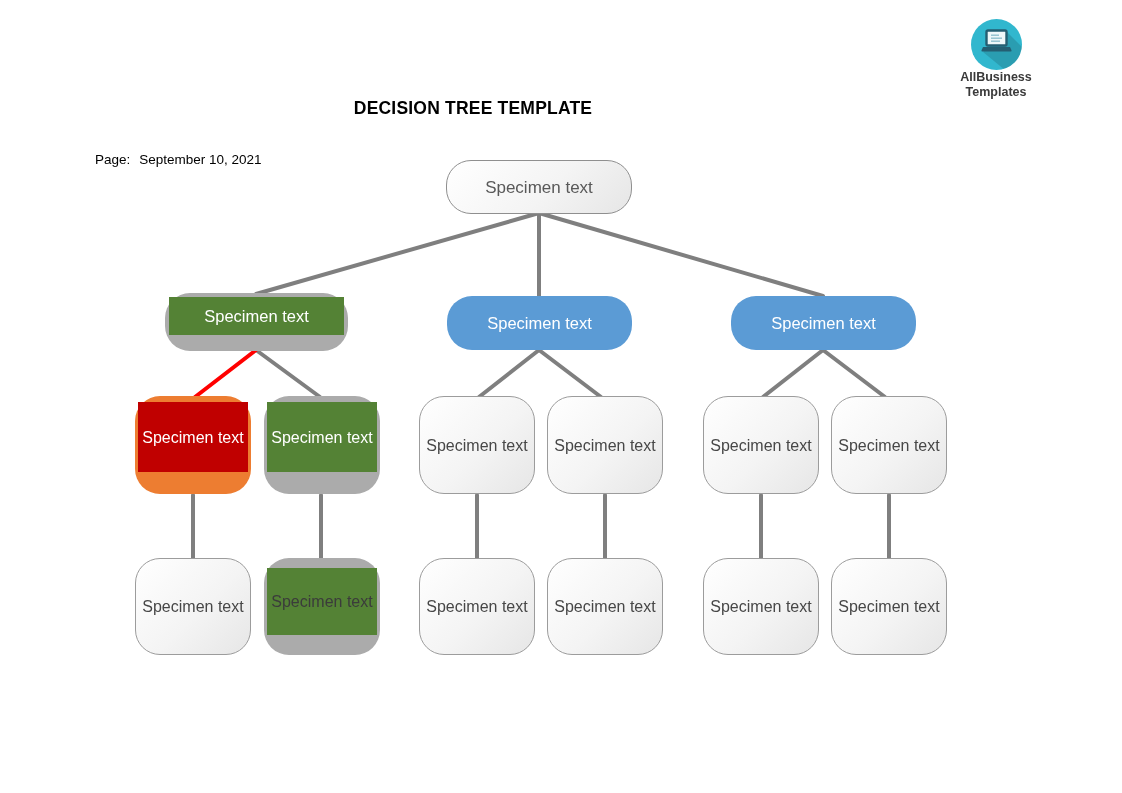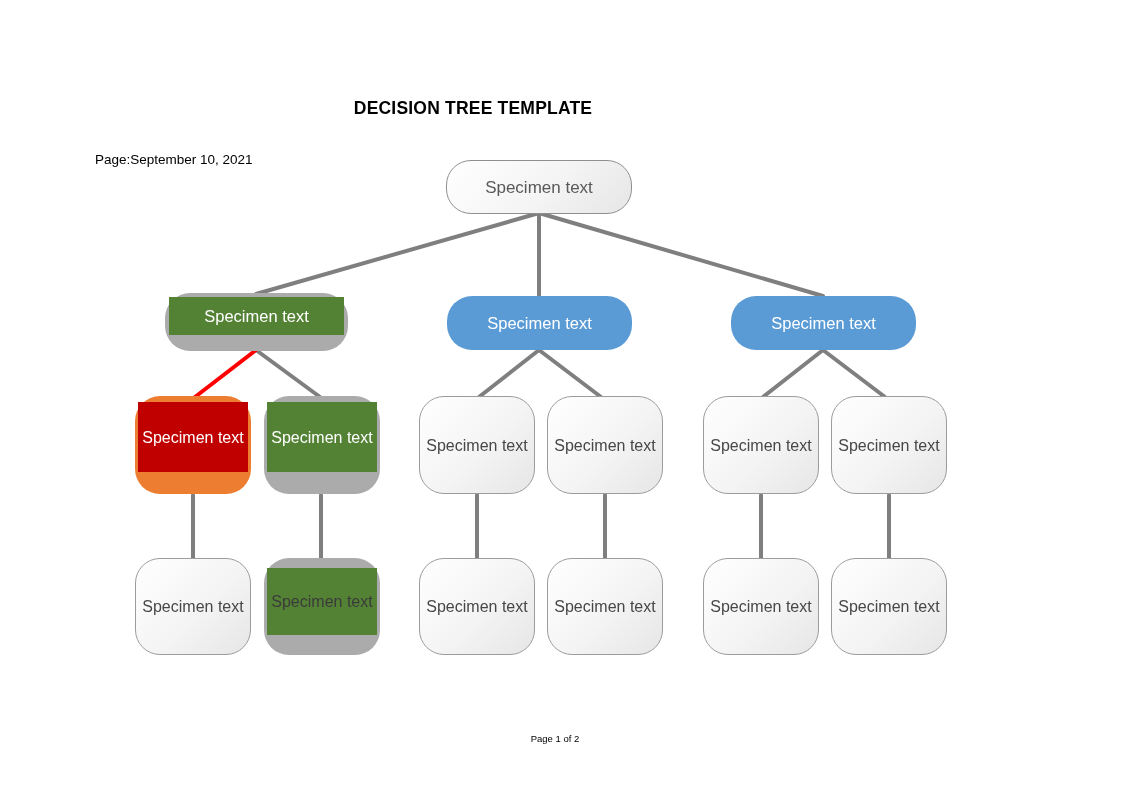--- a/index.html
+++ b/index.html
@@ -23,21 +23,21 @@
     font-weight: bold;
     color: #000000;
     letter-spacing: 0.2px;
   }
   .date-line {
     position: absolute;
     top: 152px; left: 95px;
     font-size: 13.5px;
     color: #000000;
   }
-  .date-line .date-value { }
+  .date-line .date-value { margin-left: 9px; }
 
   
   .logo {
     position: absolute;
     top: 19px; left: 944px;
     width: 104px;
     text-align: center;
   }
   .logo svg { display: block; margin: 0 auto; }
   .logo-text {
@@ -112,20 +112,42 @@
 <body>
 
 <div class="page">
 
   <div class="doc-title">DECISION TREE TEMPLATE</div>
 
   <div class="date-line">
     <span>Page:</span><span class="date-value">September 10, 2021</span>
   </div>
 
+  <div class="logo">
+    <span>
+      <svg width="51" height="51" viewBox="0 0 51 51">
+        <defs>
+          <clipPath id="logoClip">
+              <circle cx="25.5" cy="25.5" r="25.5"></circle>
+            </clipPath>
+        </defs>
+        <circle cx="25.5" cy="25.5" r="25.5" fill="#31B7CE"></circle>
+        <g clip-path="url(#logoClip)">
+          <path d="M36 13 L58 35 L40 56 L12 33 Z" fill="#000000" opacity="0.14"></path>
+        </g>
+        <rect x="15.5" y="11.5" width="20" height="15" rx="1.5" fill="#eef7f9" stroke="#245E72" stroke-width="2.4"></rect>
+        <rect x="20" y="15.5" width="8" height="1.4" fill="#8fbfce"></rect>
+        <rect x="20" y="18.5" width="11" height="1.4" fill="#8fbfce"></rect>
+        <rect x="20" y="21.5" width="9" height="1.4" fill="#8fbfce"></rect>
+        <path d="M12 28 h27 l1.5 3.2 a1 1 0 0 1 -1 1.3 h-28 a1 1 0 0 1 -1 -1.3 Z" fill="#245E72"></path>
+      </svg>
+    </span>
+    <div class="logo-text">AllBusiness</div>
+    <div class="logo-text">Templates</div>
+  </div>
 
   <svg class="connectors" width="1122" height="793" viewBox="0 0 1122 793">
     <g stroke="#7F7F7F" stroke-width="4" stroke-linecap="round" fill="none">
 
       <path d="M539 213 L256 294"></path>
       <path d="M539 213 L539 296"></path>
       <path d="M539 213 L823 296"></path>
 
       <path d="M256 350 L320 397"></path>
 
@@ -199,15 +221,14 @@
   <div class="node node-plain" style="left:547px; top:558px; width:116px; height:97px;">
     <span class="node-label">Specimen text</span>
   </div>
   <div class="node node-plain" style="left:703px; top:558px; width:116px; height:97px;">
     <span class="node-label">Specimen text</span>
   </div>
   <div class="node node-plain" style="left:831px; top:558px; width:116px; height:97px;">
     <span class="node-label">Specimen text</span>
   </div>
 
-  <div class="page-footer">Page 1 of 2</div>
 
 </div>
 
 </body></html>

